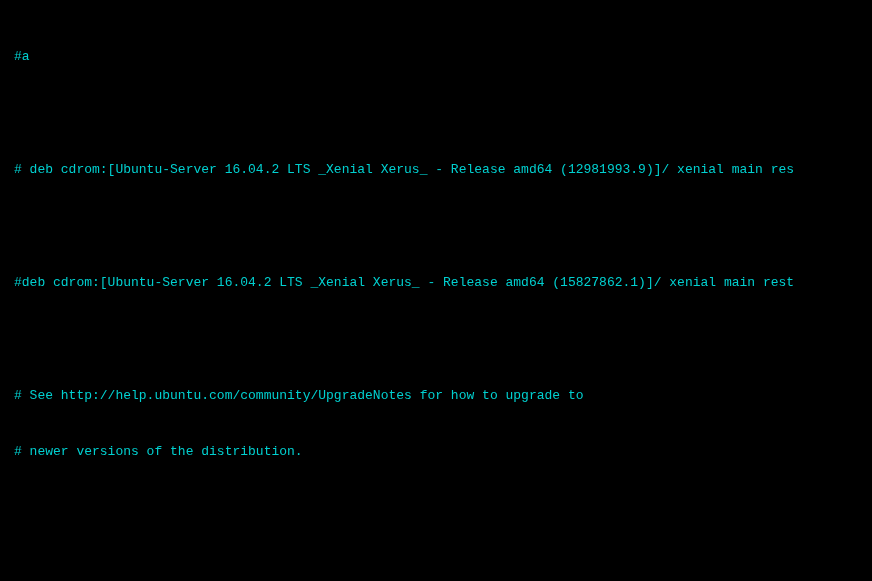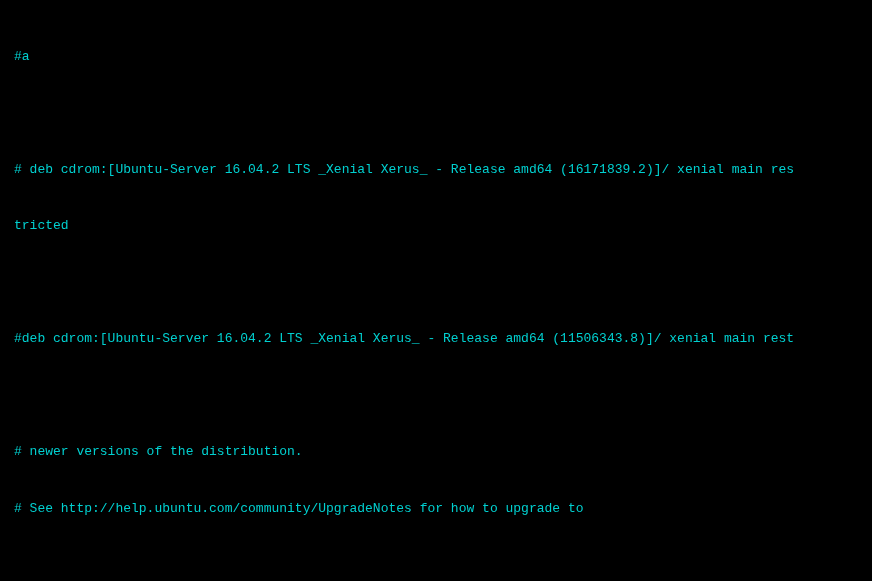--- a/index.html
+++ b/index.html
@@ -41,27 +41,26 @@
       display: block;
       height: 1.45em;
     }
   </style>
 </head>
 <body>
 
 <div class="terminal">
   <span class="line comment">#a</span>
   <span class="empty-line"></span>
-  <span class="line comment"># deb cdrom:[Ubuntu-Server 16.04.2 LTS _Xenial Xerus_ - Release amd64 (16171839.2)]/ xenial main res</span>
-  <span class="line comment">tricted</span>
+  <span class="line comment"># deb cdrom:[Ubuntu-Server 16.04.2 LTS _Xenial Xerus_ - Release amd64 (12981993.9)]/ xenial main res</span>
   <span class="empty-line"></span>
-  <span class="line comment">#deb cdrom:[Ubuntu-Server 16.04.2 LTS _Xenial Xerus_ - Release amd64 (11506343.8)]/ xenial main rest</span>
+  <span class="line comment">#deb cdrom:[Ubuntu-Server 16.04.2 LTS _Xenial Xerus_ - Release amd64 (15827862.1)]/ xenial main rest</span>
   <span class="empty-line"></span>
+  <span class="line comment"># See http://help.ubuntu.com/community/UpgradeNotes for how to upgrade to</span>
   <span class="line comment"># newer versions of the distribution.</span>
-  <span class="line comment"># See http://help.ubuntu.com/community/UpgradeNotes for how to upgrade to</span>
   
   
   
   
   
   
   
   
   
   

